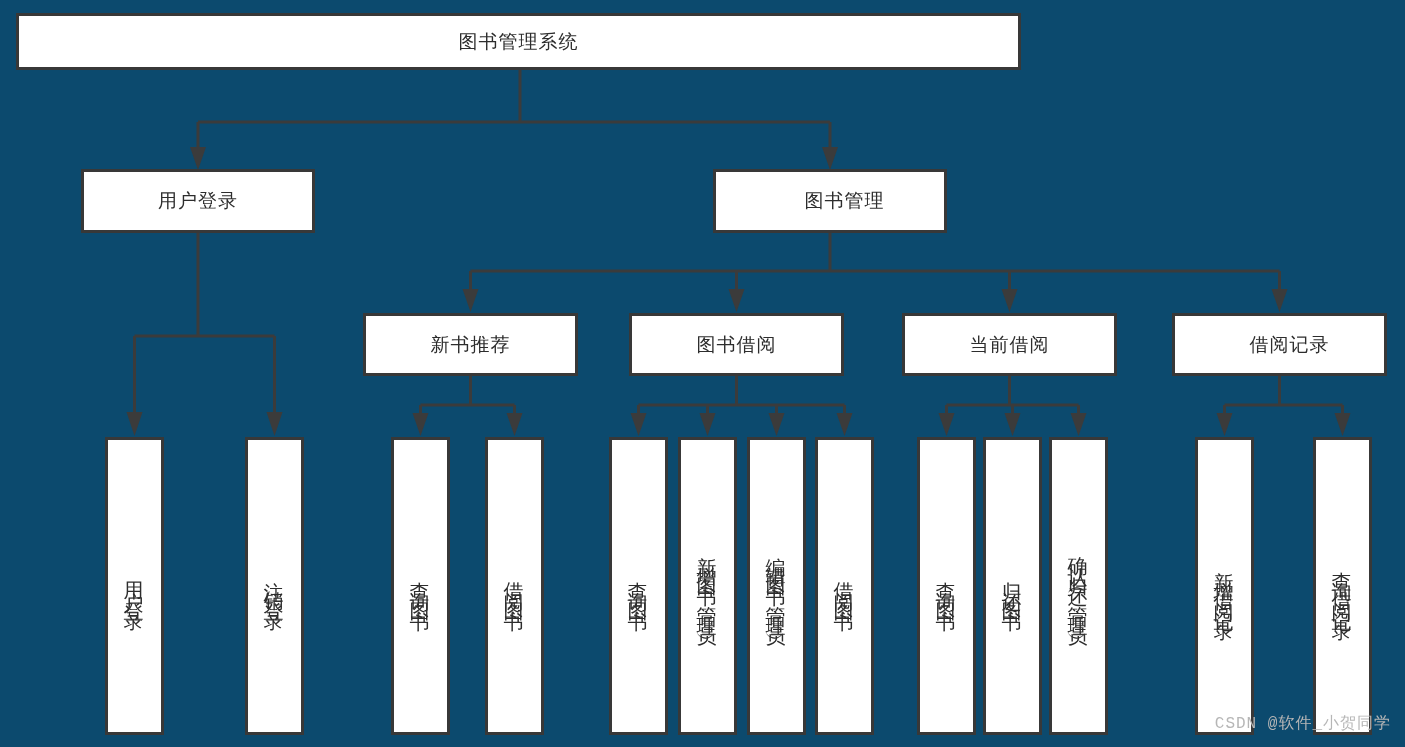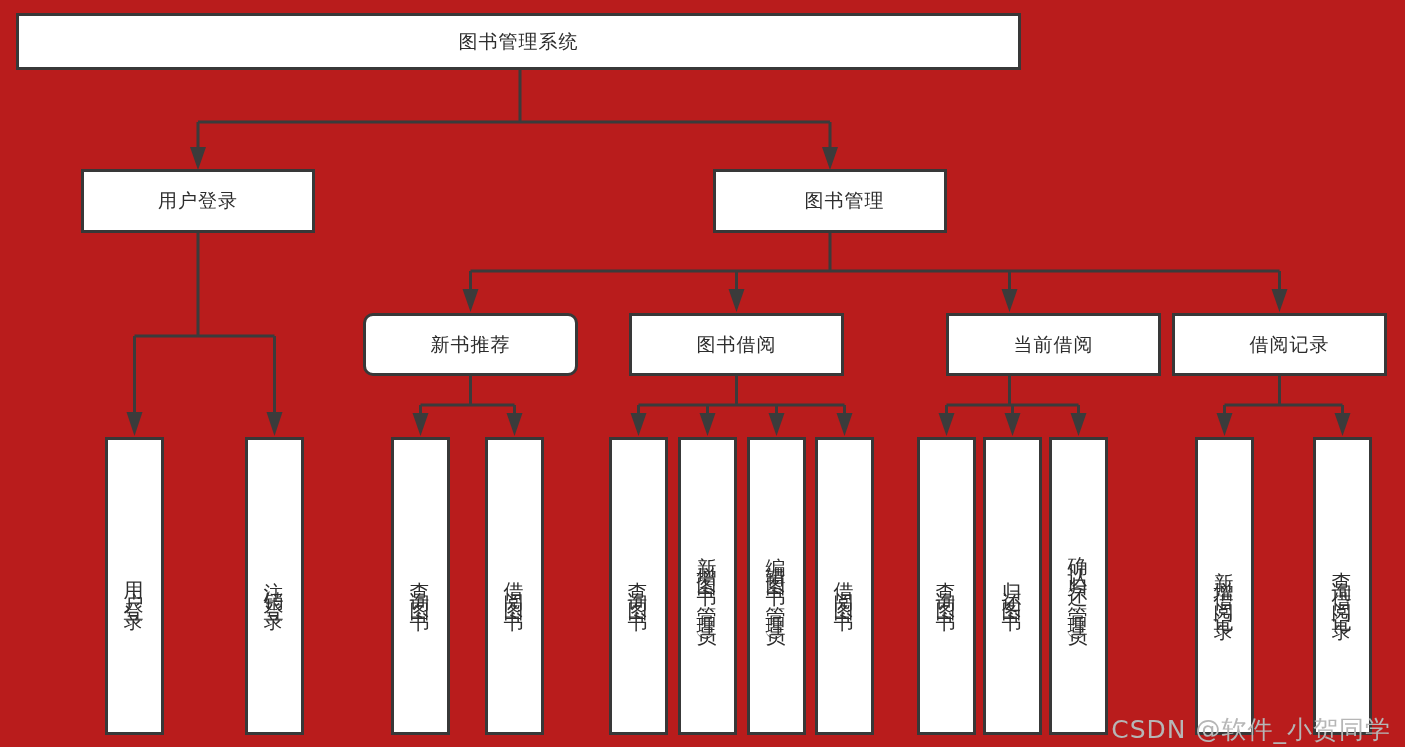--- a/index.html
+++ b/index.html
@@ -3,21 +3,21 @@
 <meta charset="utf-8">
 <style>
   * { margin: 0; padding: 0; box-sizing: border-box; }
   html, body { background: #ffffff; }
   body { font-family: "DejaVu Sans", "Liberation Sans", sans-serif; }
 
   .canvas {
     position: relative;
     width: 1405px;
     height: 747px;
-    background: #b91c1c;
+    background: #0c4a6e;
     overflow: hidden;
   }
 
   .connectors {
     position: absolute;
     left: 0; top: 0;
     width: 1405px; height: 747px;
     pointer-events: none;
   }
   .connectors path {
@@ -43,23 +43,23 @@
     white-space: nowrap;
   }
 
   .root-node  { left: 16px;  top: 13px;  width: 1005px; height: 57px; }
 
   .l2 { top: 169px; height: 64px; }
   .n-user-login   { left: 81px;  width: 234px; }
   .n-book-mgmt    { left: 713px; width: 234px; padding-left: 29px; }
 
   .l3 { top: 313px; height: 63px; }
-  .n-recommend { left: 363px;  width: 215px; border-radius: 10px; }
+  .n-recommend { left: 363px;  width: 215px; }
   .n-borrow    { left: 629px;  width: 215px; }
-  .n-current   { left: 946px;  width: 215px; }
+  .n-current   { left: 902px;  width: 215px; }
   .n-records   { left: 1172px; width: 215px; padding-left: 20px; }
 
   .leaf {
     position: absolute;
     top: 437px;
     width: 59px;
     height: 298px;
     background: #ffffff;
     border: 3px solid #383838;
     display: flex;
@@ -72,24 +72,25 @@
     color: #2d2d2d;
     font-size: 20px;
     letter-spacing: 10px;
     white-space: nowrap;
   }
 
   .watermark {
     position: absolute;
     right: 14px;
     top: 713px;
-    font-size: 25px;
+    font-size: 16px;
     color: #b6b6b6;
     letter-spacing: 1px;
     white-space: nowrap;
+    font-family: Liberation Mono, monospace;
   }
 </style>
 </head>
 <body>
 
 <div class="canvas">
 
   <svg class="connectors" viewBox="0 0 1405 747" xmlns="http://www.w3.org/2000/svg">
 
     <path d="M520 70 V122 M198 122 H830 M198 122 V150 M830 122 V150"></path>

